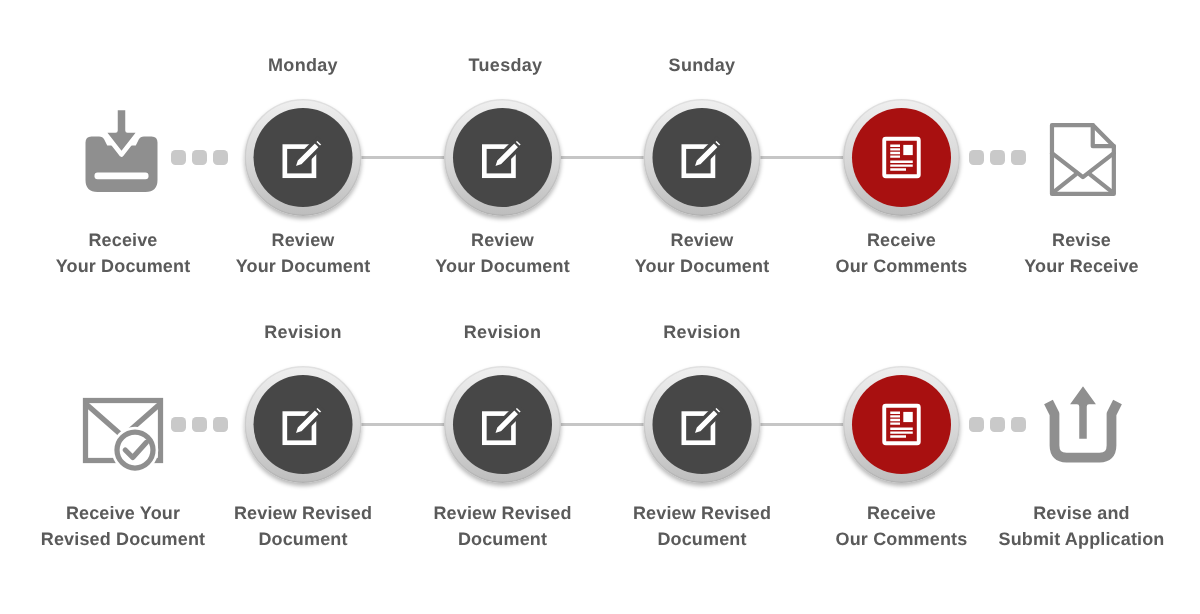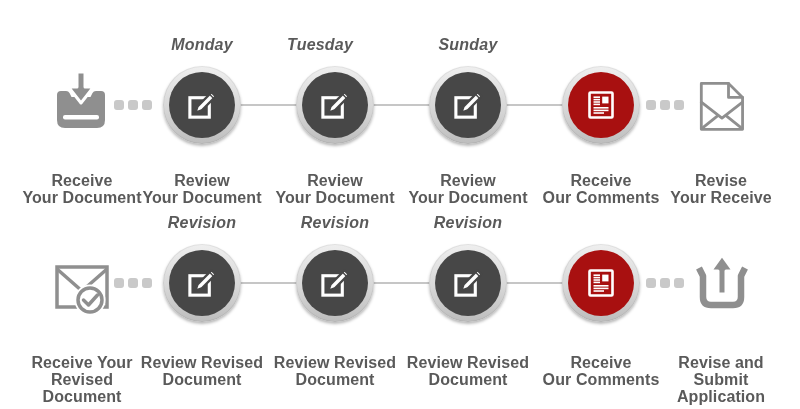--- a/index.html
+++ b/index.html
@@ -19,25 +19,25 @@
     background:linear-gradient(180deg,var(--ring-light) 0%,#d7d7d7 55%,var(--ring-shade) 100%);
     box-shadow:0 2px 3px rgba(0,0,0,.28), inset 0 0 0 1px rgba(0,0,0,.06);
   }
   .circle .inner{
     position:absolute;inset:6px;border-radius:50%;background:var(--dark);
     display:flex;align-items:center;justify-content:center;
   }
   .circle.red .inner{background:var(--red);}
   .day{
     position:absolute;width:120px;text-align:center;
-    font-size:16px;font-weight:700;color:var(--text);letter-spacing:.2px;font-style:italic;
+    font-size:12px;font-weight:700;color:var(--text);letter-spacing:.2px;
   }
   .label{
     position:absolute;width:140px;text-align:center;white-space:pre-line;
-    font-size:16px;font-weight:700;color:var(--text);line-height:17px;letter-spacing:.1px;margin-top:20px;
+    font-size:12px;font-weight:700;color:var(--text);line-height:17px;letter-spacing:.1px;
   }
   .gicon{position:absolute;color:var(--gray);z-index:1;}
 </style>
 </head>
 <body>
 
 <svg width="0" height="0" style="position:absolute" aria-hidden="true">
   <defs>
     <g id="sym-edit">
       <rect x="4" y="9" width="20" height="20" fill="none" stroke="#fff" stroke-width="3.2"></rect>
@@ -75,21 +75,21 @@
         <span></span>
       </div>
 
     <svg class="gicon" style="left:51px;top:70px" width="60" height="64" viewBox="0 0 60 64">
       <path d="M6,25 Q6,21 10,21 H15 Q17.5,21 18.5,23 L20.5,27 H39.5 L41.5,23 Q42.5,21 45,21 H50 Q54,21 54,25 V50 Q54,58 46,58 H14 Q6,58 6,50 Z" fill="currentColor"></path>
       <rect x="12" y="45" width="36" height="4.5" rx="2" fill="#fff"></rect>
       <polygon points="26,2 34,2 34,17 42.5,17 30,33 17.5,17 26,17" fill="currentColor" stroke="#fff" stroke-width="3" stroke-linejoin="round"></polygon>
     </svg>
 
     <div class="day" style="left:142px;top:36px">Monday</div>
-    <div class="day" style="left:260px;top:36px">Tuesday</div>
+    <div class="day" style="left:277px;top:36px">Tuesday</div>
     <div class="day" style="left:408px;top:36px">Sunday</div>
 
     <div class="circle" style="left:163px;top:66px">
       <div class="inner">
           <svg width="33" height="33" viewBox="0 0 34 34">
             <use href="#sym-edit"></use>
           </svg>
         </div>
     </div>
     <div class="circle" style="left:296px;top:66px">

